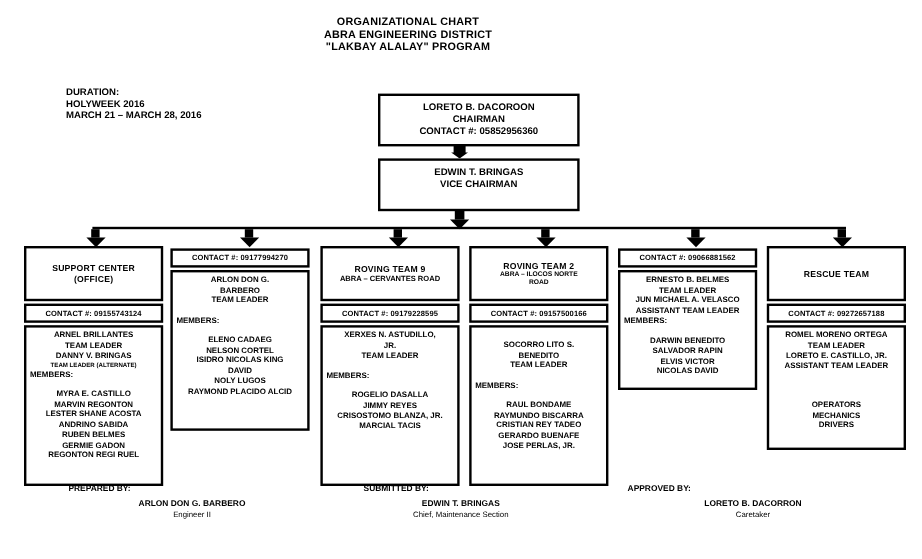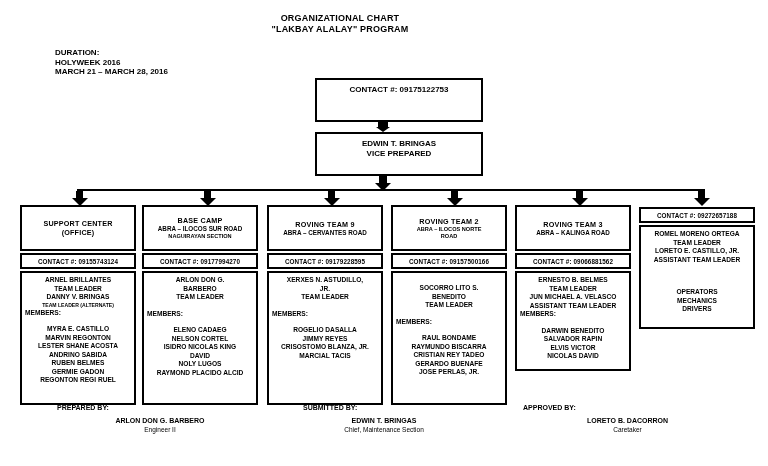--- a/index.html
+++ b/index.html
@@ -5,21 +5,21 @@
   html,body { margin:0; padding:0; background:#fff; }
   .page {
     position:relative; width:768px; height:466px; background:#ffffff;
     font-family:"Liberation Sans", sans-serif; color:#000; overflow:hidden;
   }
   .title {
     position:absolute; top:13px; left:0; width:680px; text-align:center;
     font-size:9px; font-weight:bold; line-height:10.5px; letter-spacing:.2px;
   }
   .duration {
-    position:absolute; top:48px; left:55px; font-size:8px; font-weight:bold;
+    position:absolute; top:72px; left:55px; font-size:8px; font-weight:bold;
     line-height:9.5px;
   }
   .top-box {
     position:absolute; left:315px; width:168px; box-sizing:border-box;
     border:2px solid #000; background:#fff; text-align:center;
     font-weight:bold; font-size:8px; line-height:10px; padding:5px 0; height:44px;
   }
   #chairman-box { top:78px; }
   #vice-box { top:132px; }
   .shaft { position:absolute; background:#000; }
@@ -59,39 +59,42 @@
   .sig-name { font-size:7px; font-weight:bold; line-height:9px; }
   .sig-role { font-size:6.5px; font-weight:normal; line-height:9px; }
 </style>
 </head>
 <body>
 
 <div class="page" id="page">
 
   <div class="title">
     <div>ORGANIZATIONAL CHART</div>
+    <div>ABRA ENGINEERING DISTRICT</div>
     <div>"LAKBAY ALALAY" PROGRAM</div>
   </div>
 
   <div class="duration">
     <div>DURATION:</div>
     <div>HOLYWEEK 2016</div>
     <div>MARCH 21 – MARCH 28, 2016</div>
   </div>
 
   <div class="top-box" id="chairman-box">
-    <div>CONTACT #: 09175122753</div>
+    <div>LORETO B. DACOROON</div>
+    <div>CHAIRMAN</div>
+    <div>CONTACT #: 05852956360</div>
   </div>
 
   <div class="shaft" style="left:378px; top:121px; width:10px; height:7px;"></div>
   <div class="arrow-head small" style="left:376px; top:127px;"></div>
 
   <div class="top-box" id="vice-box">
     <div>EDWIN T. BRINGAS</div>
-    <div>VICE PREPARED</div>
+    <div>VICE CHAIRMAN</div>
   </div>
 
   <div class="shaft" style="left:379px; top:175px; width:8px; height:8px;"></div>
   <div class="arrow-head" style="left:375px; top:183px;"></div>
 
   <div class="h-line"></div>
 
   <div id="teams">
       <div class="team-col" style="left: 20px;">
         <div class="box team-header">
@@ -109,25 +112,20 @@
           <div class="bl-c">MYRA E. CASTILLO</div>
           <div class="bl-c">MARVIN REGONTON</div>
           <div class="bl-c">LESTER SHANE ACOSTA</div>
           <div class="bl-c">ANDRINO SABIDA</div>
           <div class="bl-c">RUBEN BELMES</div>
           <div class="bl-c">GERMIE GADON</div>
           <div class="bl-c">REGONTON REGI RUEL</div>
         </div>
       </div>
       <div class="team-col" style="left: 142px;">
-        <div class="box team-header">
-          <div class="hl-h0">BASE CAMP</div>
-          <div class="hl-h1">ABRA – ILOCOS SUR ROAD</div>
-          <div class="hl-h2">NAGUIRAYAN SECTION</div>
-        </div>
         <div class="box team-contact">CONTACT #: 09177994270</div>
         <div class="box team-body" style="height: 134px;">
           <div class="bl-c">ARLON DON G.</div>
           <div class="bl-c">BARBERO</div>
           <div class="bl-c">TEAM LEADER</div>
           <div class="bl-g"></div>
           <div class="bl-l">MEMBERS:</div>
           <div class="bl-g"></div>
           <div class="bl-c">ELENO CADAEG</div>
           <div class="bl-c">NELSON CORTEL</div>
@@ -172,39 +170,38 @@
           <div class="bl-l">MEMBERS:</div>
           <div class="bl-g"></div>
           <div class="bl-c">RAUL BONDAME</div>
           <div class="bl-c">RAYMUNDO BISCARRA</div>
           <div class="bl-c">CRISTIAN REY TADEO</div>
           <div class="bl-c">GERARDO BUENAFE</div>
           <div class="bl-c">JOSE PERLAS, JR.</div>
         </div>
       </div>
       <div class="team-col" style="left: 515px;">
-        <div class="box team-header">
-          <div class="hl-h0">ROVING TEAM 3</div>
-          <div class="hl-h1">ABRA – KALINGA ROAD</div>
-        </div>
         <div class="box team-contact">CONTACT #: 09066881562</div>
         <div class="box team-body" style="height: 100px;">
           <div class="bl-c">ERNESTO B. BELMES</div>
           <div class="bl-c">TEAM LEADER</div>
           <div class="bl-c">JUN MICHAEL A. VELASCO</div>
           <div class="bl-c">ASSISTANT TEAM LEADER</div>
           <div class="bl-l">MEMBERS:</div>
           <div class="bl-g"></div>
           <div class="bl-c">DARWIN BENEDITO</div>
           <div class="bl-c">SALVADOR RAPIN</div>
           <div class="bl-c">ELVIS VICTOR</div>
           <div class="bl-c">NICOLAS DAVID</div>
         </div>
       </div>
       <div class="team-col" style="left: 639px;">
+        <div class="box team-header">
+          <div class="hl-h0">RESCUE TEAM</div>
+        </div>
         <div class="box team-contact">CONTACT #: 09272657188</div>
         <div class="box team-body" style="height: 104px;">
           <div class="bl-c">ROMEL MORENO ORTEGA</div>
           <div class="bl-c">TEAM LEADER</div>
           <div class="bl-c">LORETO E. CASTILLO, JR.</div>
           <div class="bl-c">ASSISTANT TEAM LEADER</div>
           <div class="bl-g"></div>
           <div class="bl-g"></div>
           <div class="bl-g"></div>
           <div class="bl-c">OPERATORS</div>

